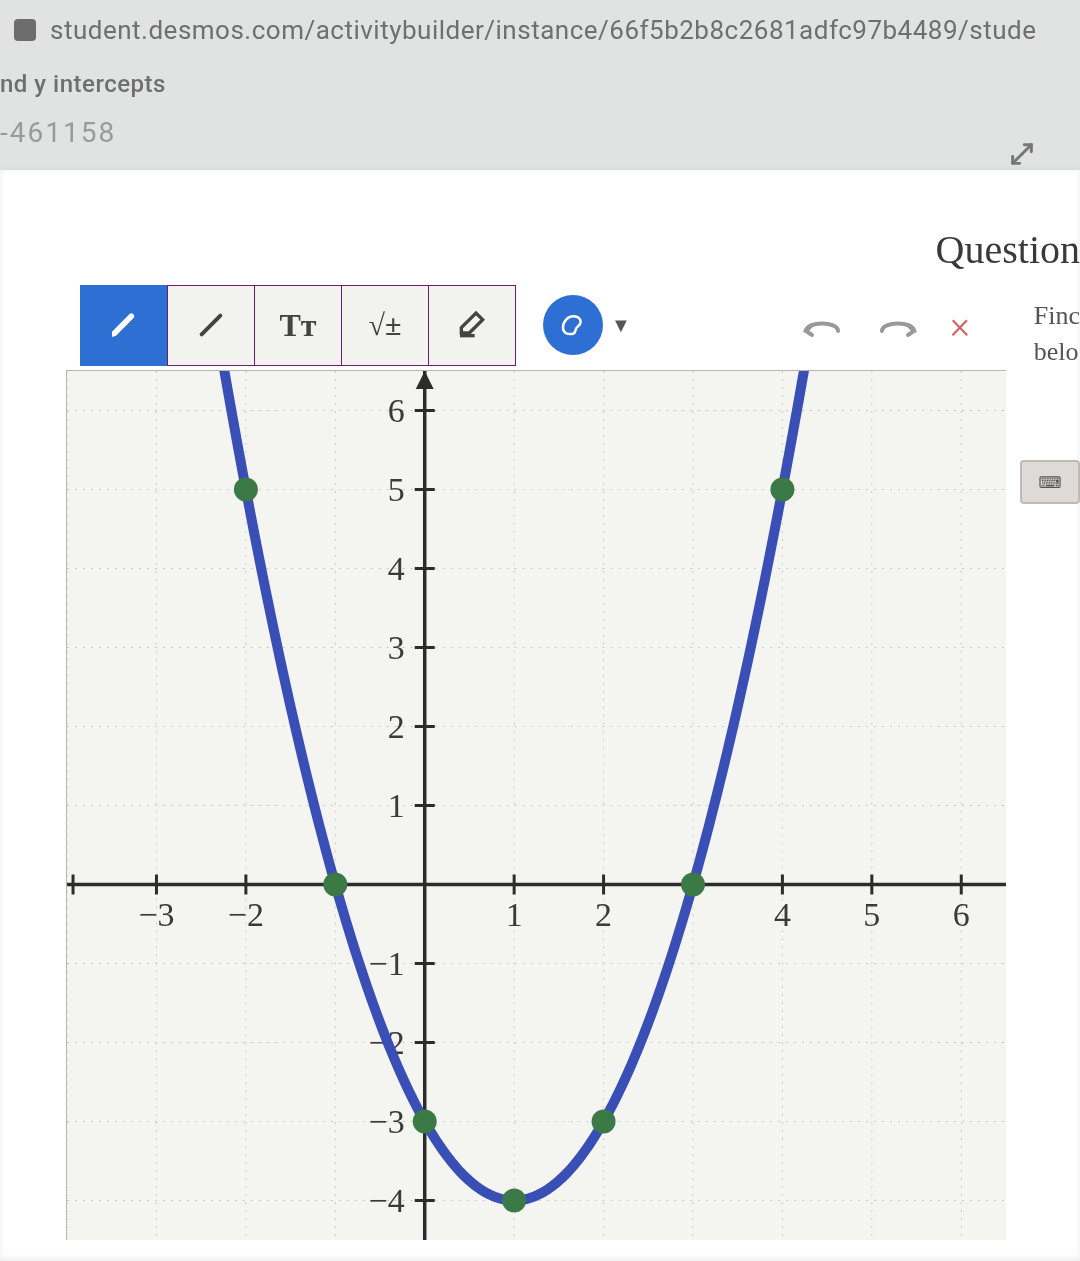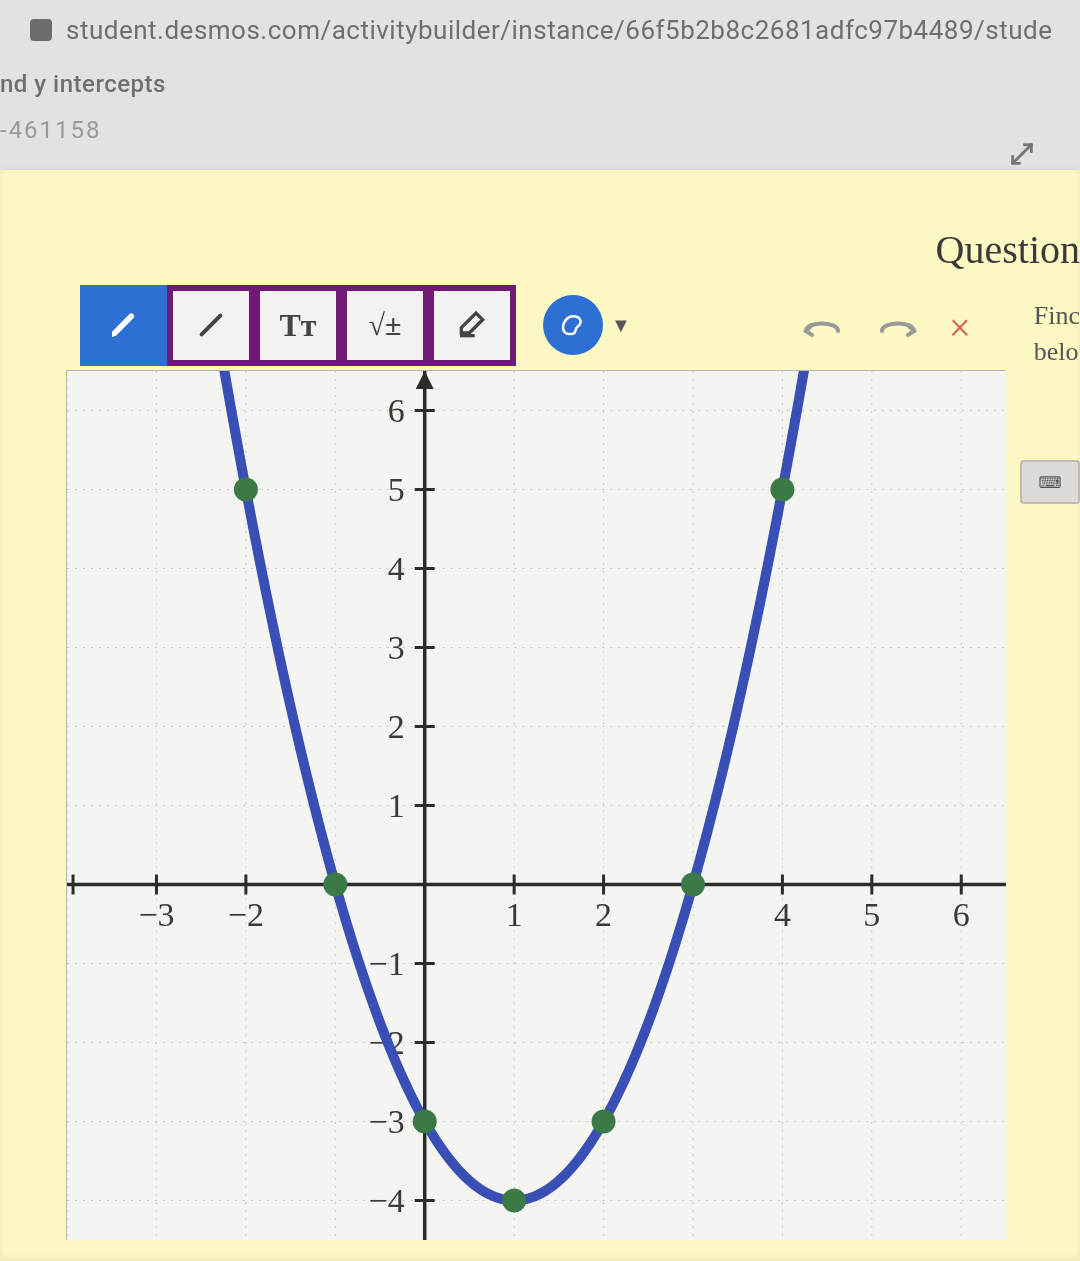--- a/index.html
+++ b/index.html
@@ -12,21 +12,21 @@
     position: relative;
   }
   .url-bar {
     position: absolute;
     top: 8px;
     left: 0;
     right: 0;
     height: 44px;
     display: flex;
     align-items: center;
-    padding-left: 30px;
+    padding-left: 14px;
     color: #6f6f6f;
     font-size: 26px;
     letter-spacing: 0.5px;
   }
   .url-bar .favicon {
     width: 22px;
     height: 22px;
     background: #6d6d6d;
     border-radius: 4px;
     margin-right: 14px;
@@ -38,30 +38,30 @@
     color: #6f6f6f;
     font-size: 24px;
     font-weight: 500;
     letter-spacing: 0.5px;
   }
   .page-sub {
     position: absolute;
     top: 116px;
     left: 0;
     color: #9a9a9a;
-    font-size: 24px;
+    font-size: 28px;
     letter-spacing: 2px;
   }
   .content-card {
     position: absolute;
     top: 170px;
     left: 0;
     right: 0;
     bottom: 0;
-    background: #fef9c3;
+    background: #ffffff;
     box-shadow: 0 -2px 6px rgba(0,0,0,0.08) inset, 0 2px 8px rgba(0,0,0,0.1);
     padding-top: 40px;
   }
   .expand-icon {
     position: absolute;
     top: -36px;
     right: 38px;
     width: 40px;
     height: 40px;
     color: #777;
@@ -107,21 +107,21 @@
     top: 116px;
     left: 80px;
     right: 100px;
     height: 78px;
     display: flex;
     align-items: center;
   }
   .tool-btn {
     width: 88px;
     height: 81px;
-    border: 6px solid #701a75;
+    border: 1px solid #701a75;
     background: #f2f2ef;
     display: flex;
     align-items: center;
     justify-content: center;
     color: #444;
     font-size: 28px;
     font-weight: 600;
     margin-right: -1px;
     cursor: pointer;
   }

